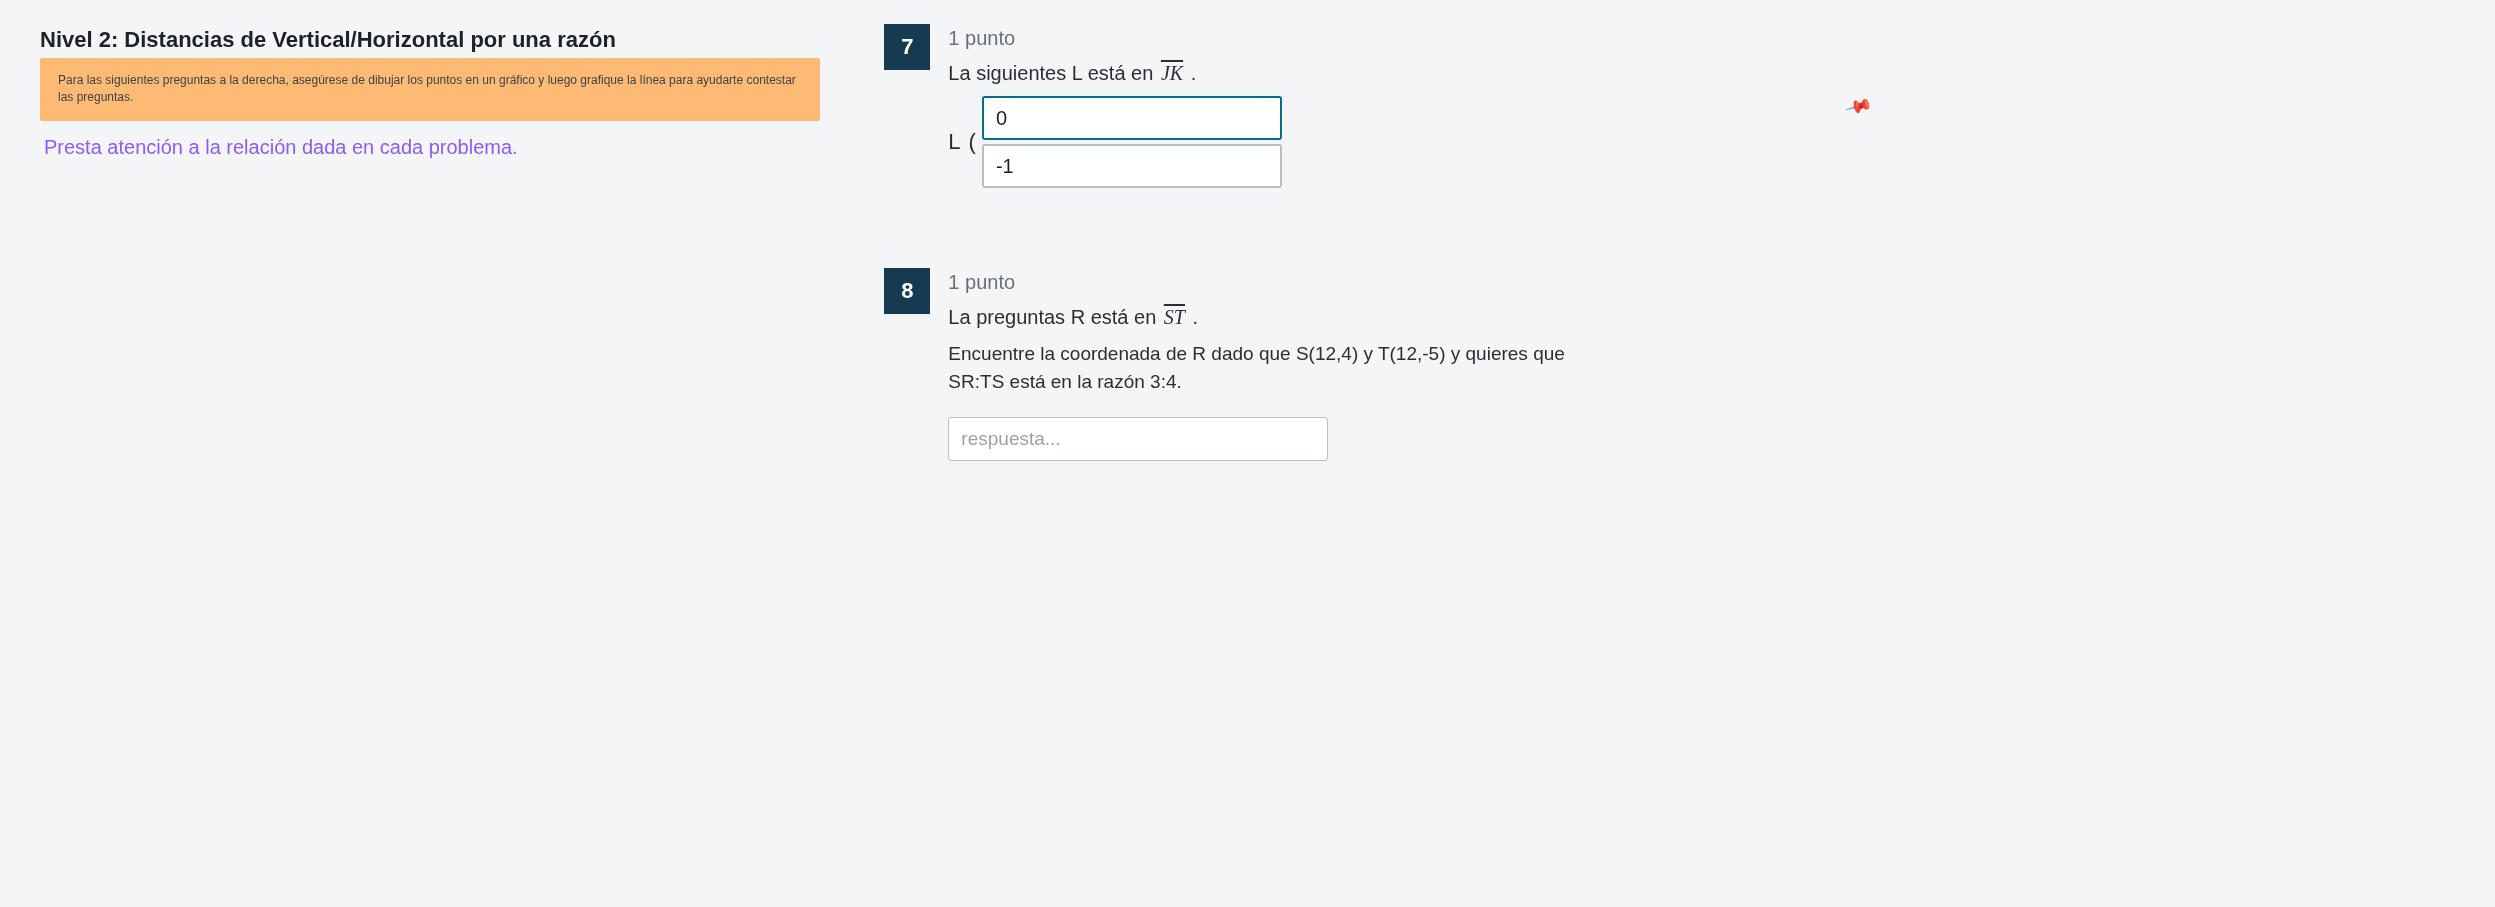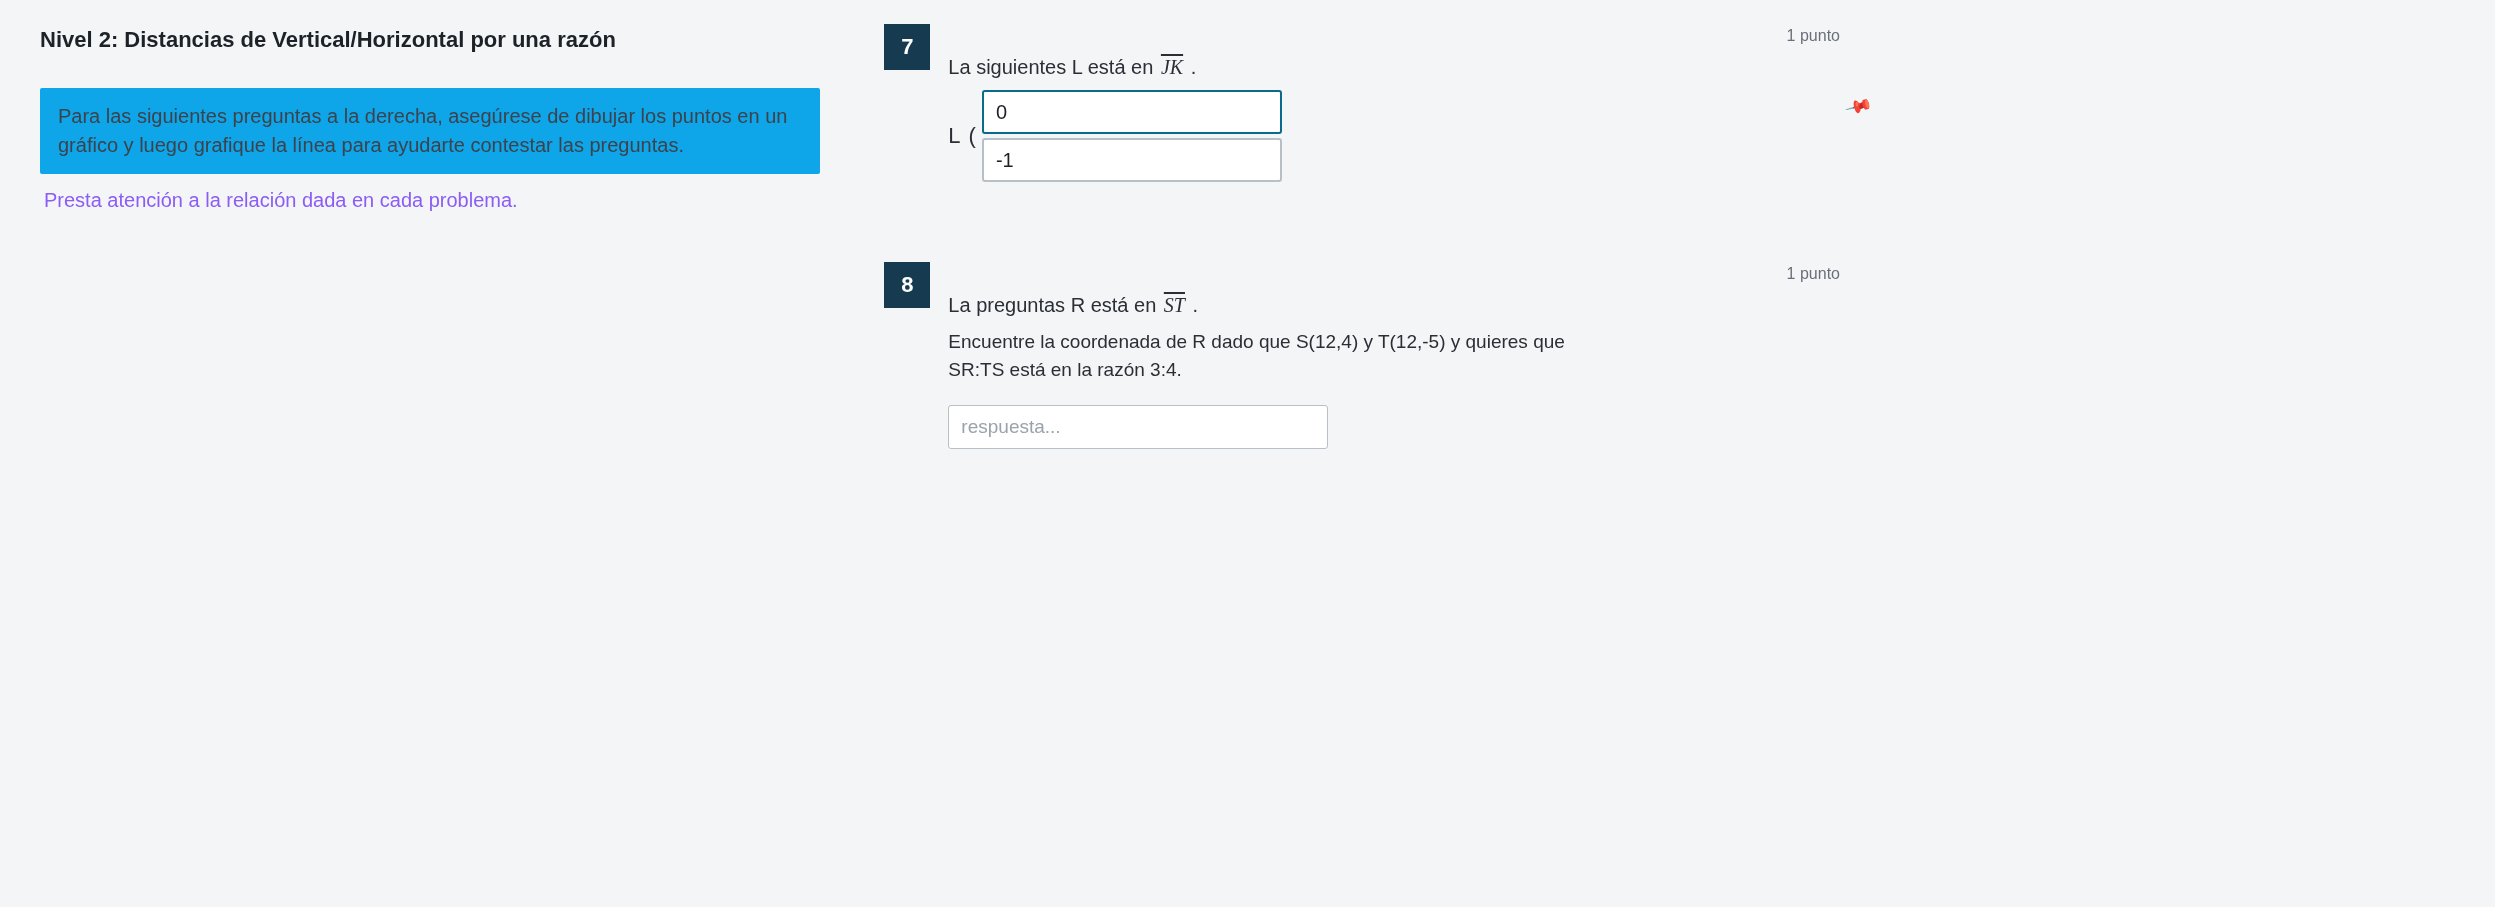--- a/index.html
+++ b/index.html
@@ -21,28 +21,28 @@
       gap: 48px;
       max-width: 1800px;
     }
     .left-column {
       padding-right: 16px;
     }
     .level-heading {
       font-size: 22px;
       font-weight: 700;
       color: #1d2228;
-      margin-bottom: 32px;
+      margin-bottom: 2px;
     }
     .instruction-block {
-      background: #0ea5e9;
+      background: #fdba74;
       border-radius: 2px;
       padding: 14px 18px;
       margin-bottom: 10px;
-      font-size: 20px;
+      font-size: 12px;
       font-weight: 400;
       color: #3d434c;
     }
     .note-text {
       font-size: 20px;
       color: #8b5cf6;
       padding: 2px 4px;
     }
     .right-column {
       display: flex;
@@ -65,23 +65,22 @@
       justify-content: center;
       font-size: 22px;
       font-weight: 600;
       flex-shrink: 0;
     }
     .q-body {
       flex: 1;
     }
     .q-points {
       color: #6a7079;
-      font-size: 16px;
+      font-size: 20px;
       margin-bottom: 6px;
-      text-align: right;
     }
     .q-statement {
       font-size: 20px;
       color: #2a2f36;
       margin-bottom: 8px;
     }
     .seg-over {
       text-decoration: overline;
       font-style: italic;
       font-family: Liberation Serif, serif;

